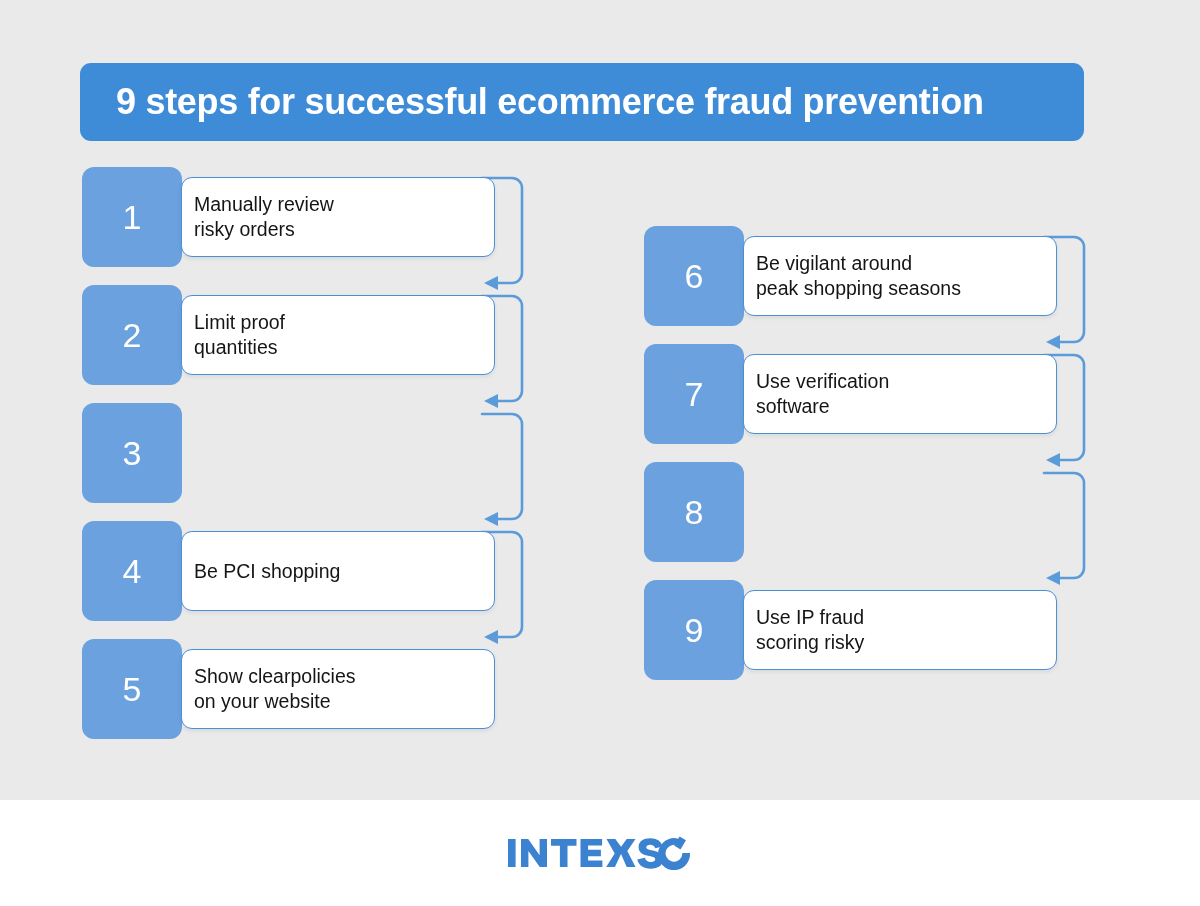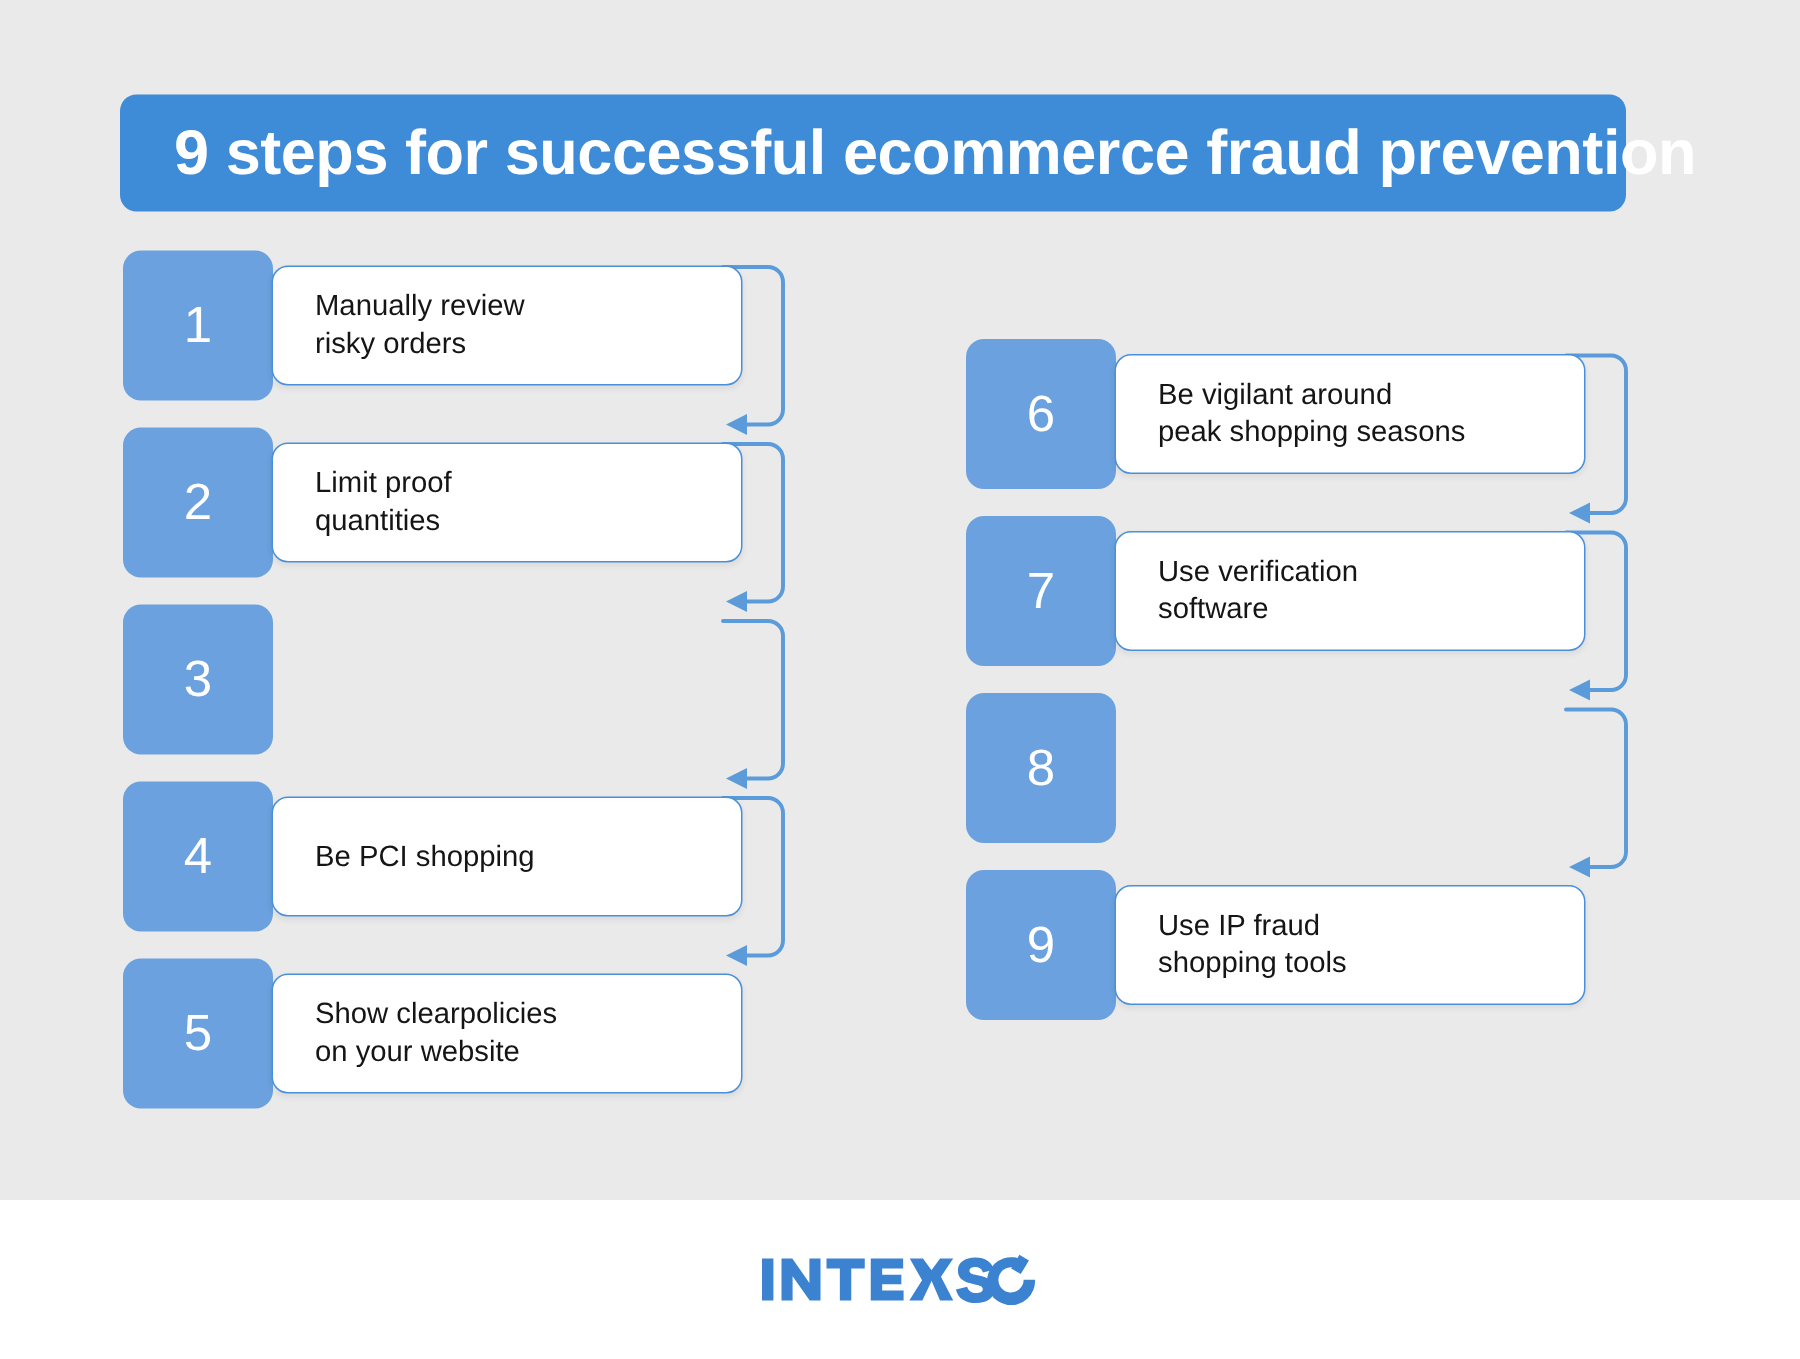--- a/index.html
+++ b/index.html
@@ -41,21 +41,21 @@
     height: 78px;
     background: #3e8cd8;
     border-radius: 11px;
     box-sizing: border-box;
     display: flex;
     align-items: center;
     padding-left: 36px;
   }
   .title-text {
     color: #ffffff;
-    font-size: 42px;
+    font-size: 36px;
     font-weight: 700;
     letter-spacing: -0.3px;
     font-family: "Liberation Sans", sans-serif;
     white-space: nowrap;
   }
 
   
   .column {
     position: absolute;
   }
@@ -97,21 +97,21 @@
     top: 10px;
     width: 314px;
     height: 80px;
     background: #ffffff;
     border: 1.6px solid #4a90d9;
     border-radius: 11px;
     box-sizing: border-box;
     box-shadow: 0 2px 4px rgba(0,0,0,0.07);
     display: flex;
     align-items: center;
-    padding-left: 28px;
+    padding-left: 12px;
     z-index: 2;
   }
   .card-text {
     color: #151515;
     font-size: 19.5px;
     font-weight: 500;
     line-height: 1.28;
     font-family: "Liberation Sans", sans-serif;
     white-space: pre-line;
   }
@@ -275,21 +275,21 @@
         </svg>
       </div>
     </div>
 
     <div class="step-row">
       <div class="badge">
         <span class="badge-num">9</span>
       </div>
       <div class="card">
         <span class="card-text">Use IP fraud
-shopping tools</span>
+scoring risky</span>
       </div>
     </div>
 
   </div>
 
   <div class="footer">
     <div class="logo">
       <svg width="184" height="34" viewBox="0 0 184 34" fill="none">
         <g fill="#3b82d0">
 

